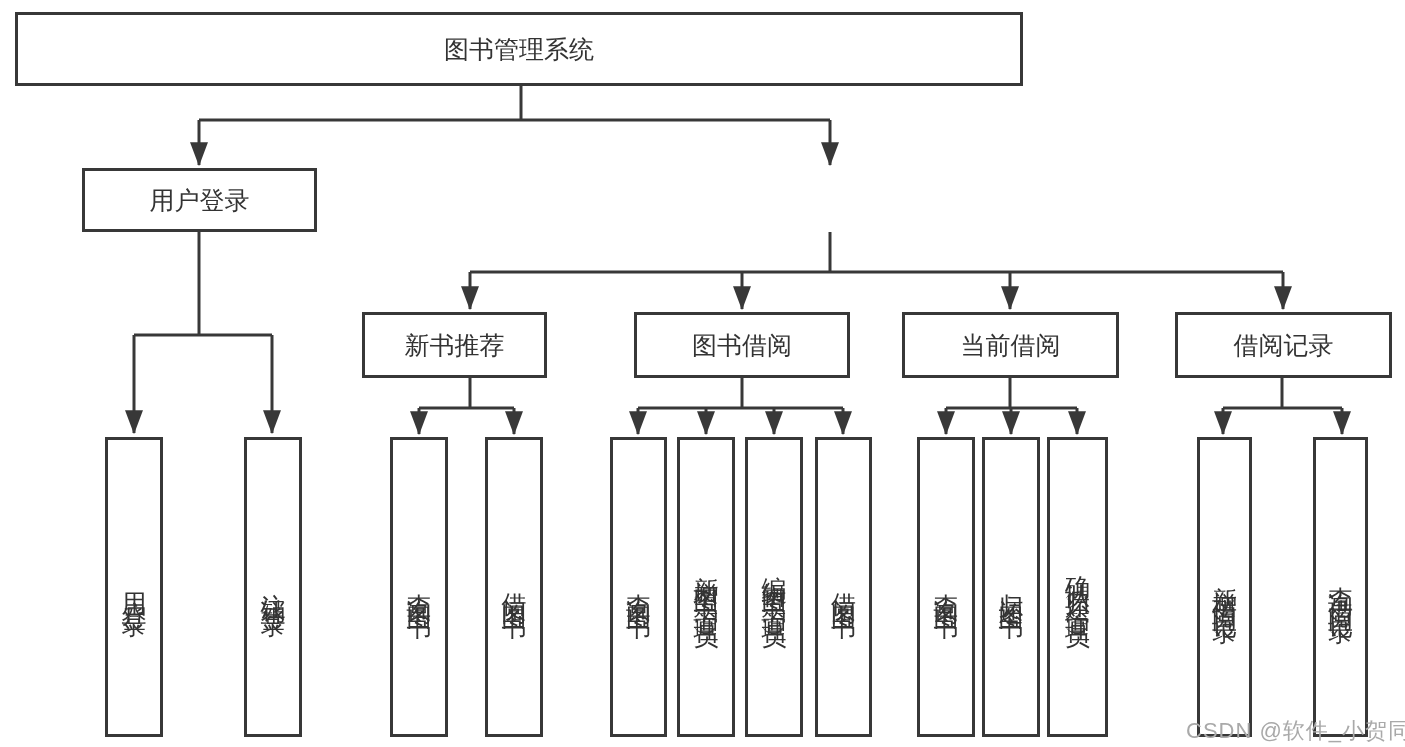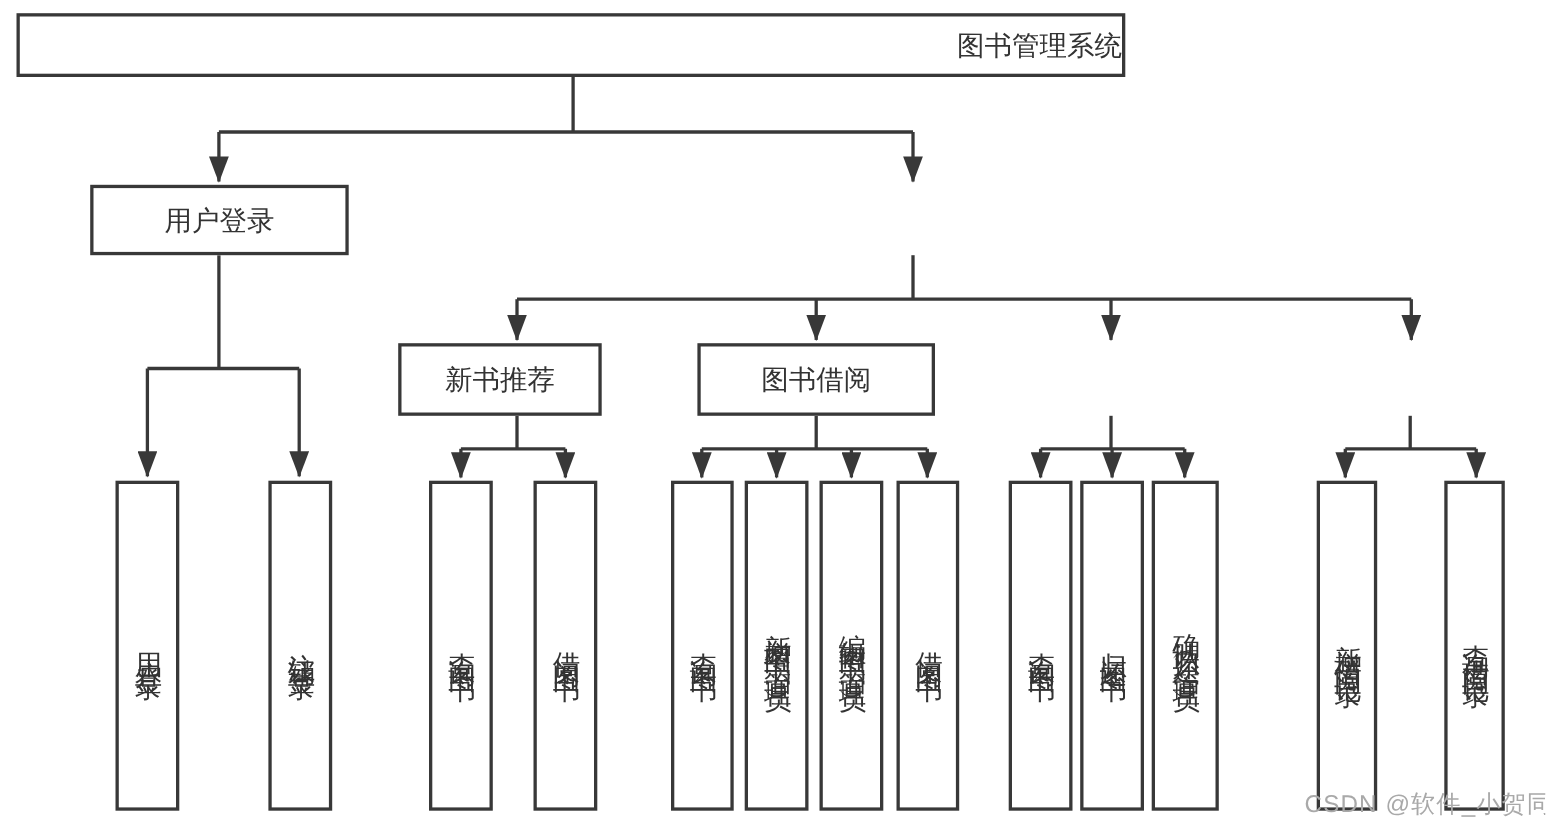--- a/index.html
+++ b/index.html
@@ -75,33 +75,39 @@
       <path d="M1011,408 V434" marker-end="url(#arw)"></path>
       <path d="M1077,408 V434" marker-end="url(#arw)"></path>
 
       <path d="M1282,378 V408"></path>
       <path d="M1223,408 H1342"></path>
       <path d="M1223,408 V434" marker-end="url(#arw)"></path>
       <path d="M1342,408 V434" marker-end="url(#arw)"></path>
     </g>
   </svg>
 
-  <div class="box" style="left:15px;top:12px;width:1008px;height:58px;justify-content:flex-end;">
+  <div class="box" style="left:15px;top:12px;width:1008px;height:74px;">
     <span>图书管理系统</span>
   </div>
 
   <div class="box" style="left:82px;top:168px;width:235px;height:64px;">
     <span>用户登录</span>
   </div>
 
   <div class="box" style="left:362px;top:312px;width:185px;height:66px;">
     <span>新书推荐</span>
   </div>
   <div class="box" style="left:634px;top:312px;width:216px;height:66px;">
     <span>图书借阅</span>
+  </div>
+  <div class="box" style="left:902px;top:312px;width:217px;height:66px;">
+    <span>当前借阅</span>
+  </div>
+  <div class="box" style="left:1175px;top:312px;width:217px;height:66px;">
+    <span>借阅记录</span>
   </div>
 
   <div class="vbox" style="left:105px;width:58px;">
     <span class="vtext">用户登录</span>
   </div>
   <div class="vbox" style="left:244px;width:58px;">
     <span class="vtext">注销登录</span>
   </div>
 
   <div class="vbox" style="left:390px;width:58px;">

